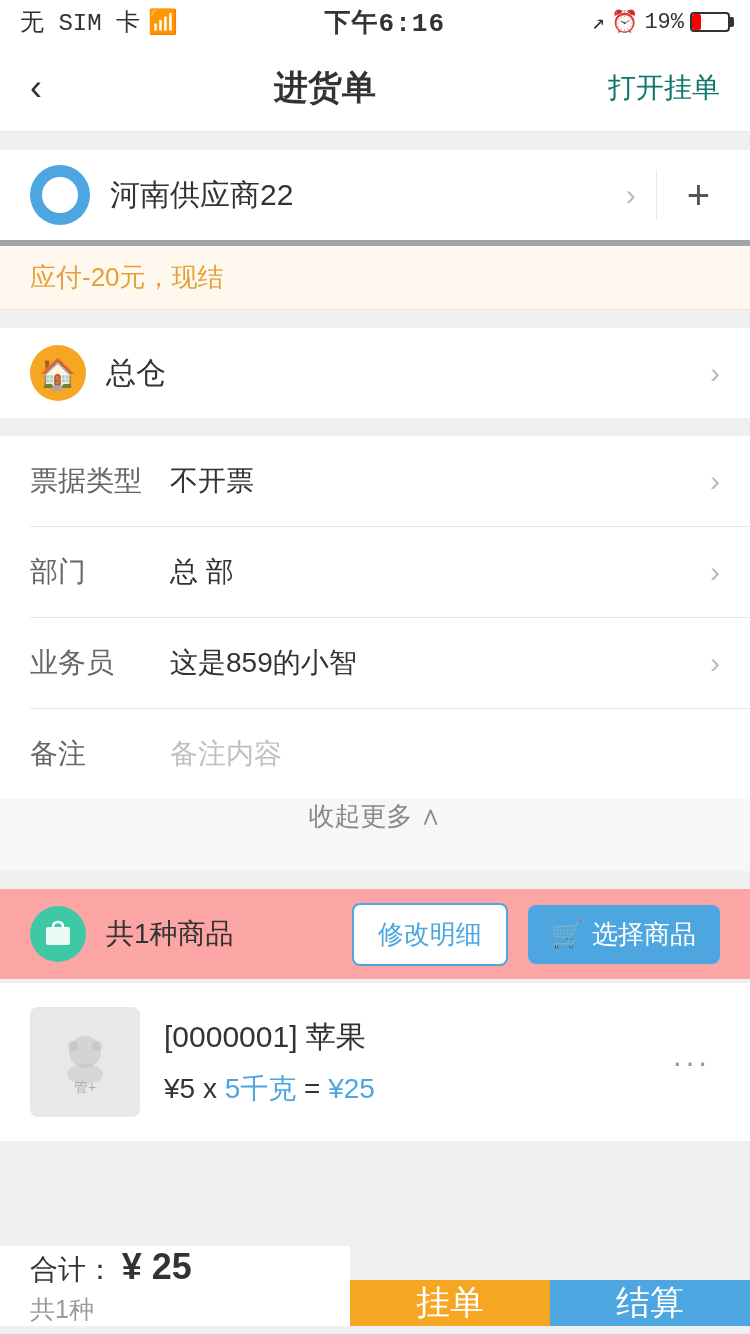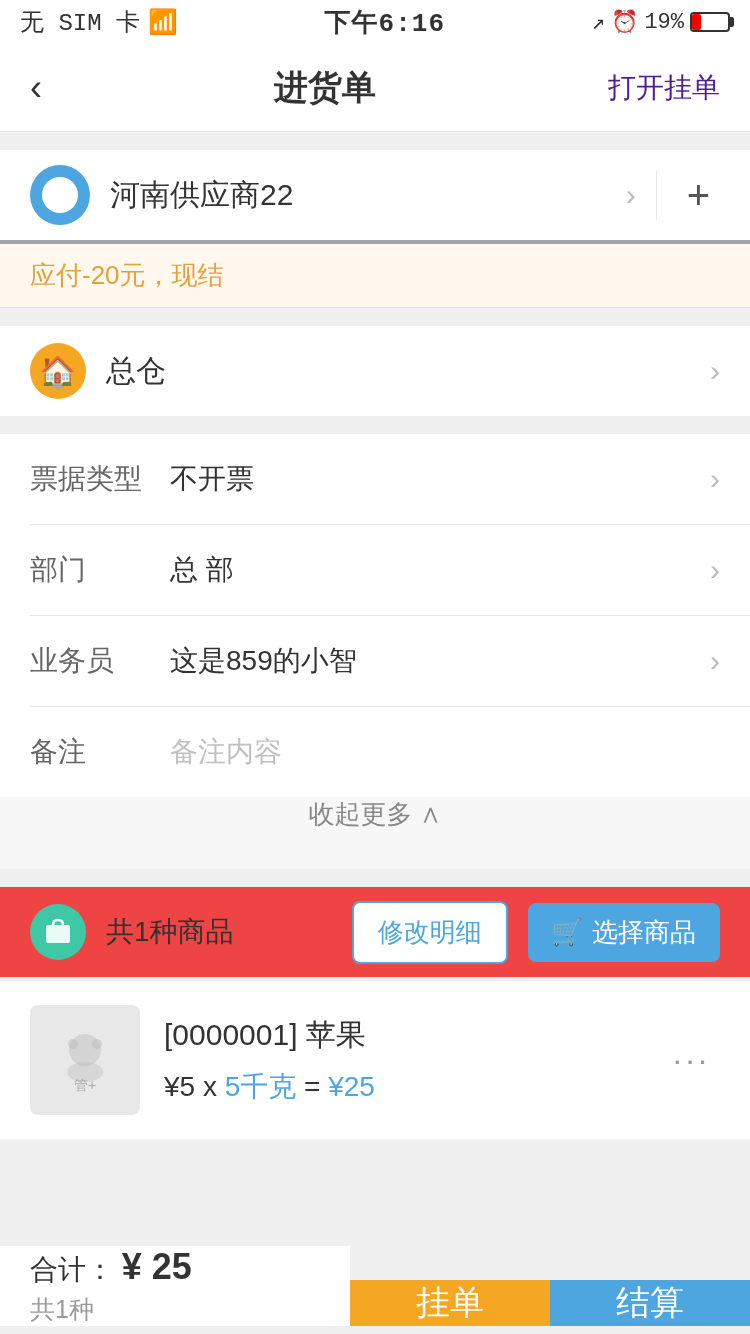--- a/index.html
+++ b/index.html
@@ -47,21 +47,21 @@
       height: 88px;
       background: #fff;
       display: flex;
       align-items: center;
       justify-content: space-between;
       padding: 0 30px;
       border-bottom: 1px solid #e8e8e8;
     }
     .nav-back { font-size: 36px; color: #333; cursor: pointer; }
     .nav-title { font-size: 34px; font-weight: 600; color: #333; }
-    .nav-action { font-size: 28px; color: #4c1d95; text-align: center; }
+    .nav-action { font-size: 28px; color: #0f766e; text-align: center; }
 
     
     .divider { height: 18px; background: #f0f0f0; }
     .thin-divider { height: 1px; background: #e8e8e8; margin-left: 30px; }
 
     
     .card { background: #fff; }
 
     
     .supplier-row {
@@ -85,21 +85,21 @@
       width: 1px; background: #e8e8e8; height: 50px; margin: 0 20px;
     }
     .add-btn { font-size: 40px; color: #555; line-height: 1; padding: 10px; }
 
     
     .notice-bar {
       background: #fff8ee;
       padding: 14px 30px;
       font-size: 26px;
       color: #e6a03a;
-      border-top: 4px solid #a3a3a3;
+      border-top: 6px solid #a3a3a3;
       border-bottom: 1px solid #f5e6c8;
     }
 
     
     .warehouse-row {
       display: flex; align-items: center;
       padding: 0 30px; height: 90px;
     }
     .warehouse-icon {
       width: 56px; height: 56px; border-radius: 50%;
@@ -131,21 +131,21 @@
       display: flex; align-items: flex-start; justify-content: center;
       height: 72px;
       font-size: 26px; color: #888;
       gap: 8px;
     }
 
     
     .product-header {
       display: flex; align-items: center;
       padding: 0 30px; height: 90px;
-      background: #ef4444;
+      background: #fca5a5;
       gap: 20px;
     }
     .product-icon {
       width: 56px; height: 56px; border-radius: 50%;
       background: #3ec8a6;
       display: flex; align-items: center; justify-content: center;
       font-size: 26px; color: #fff;
       flex-shrink: 0;
     }
     .product-count { flex: 1; font-size: 28px; color: #333; }

